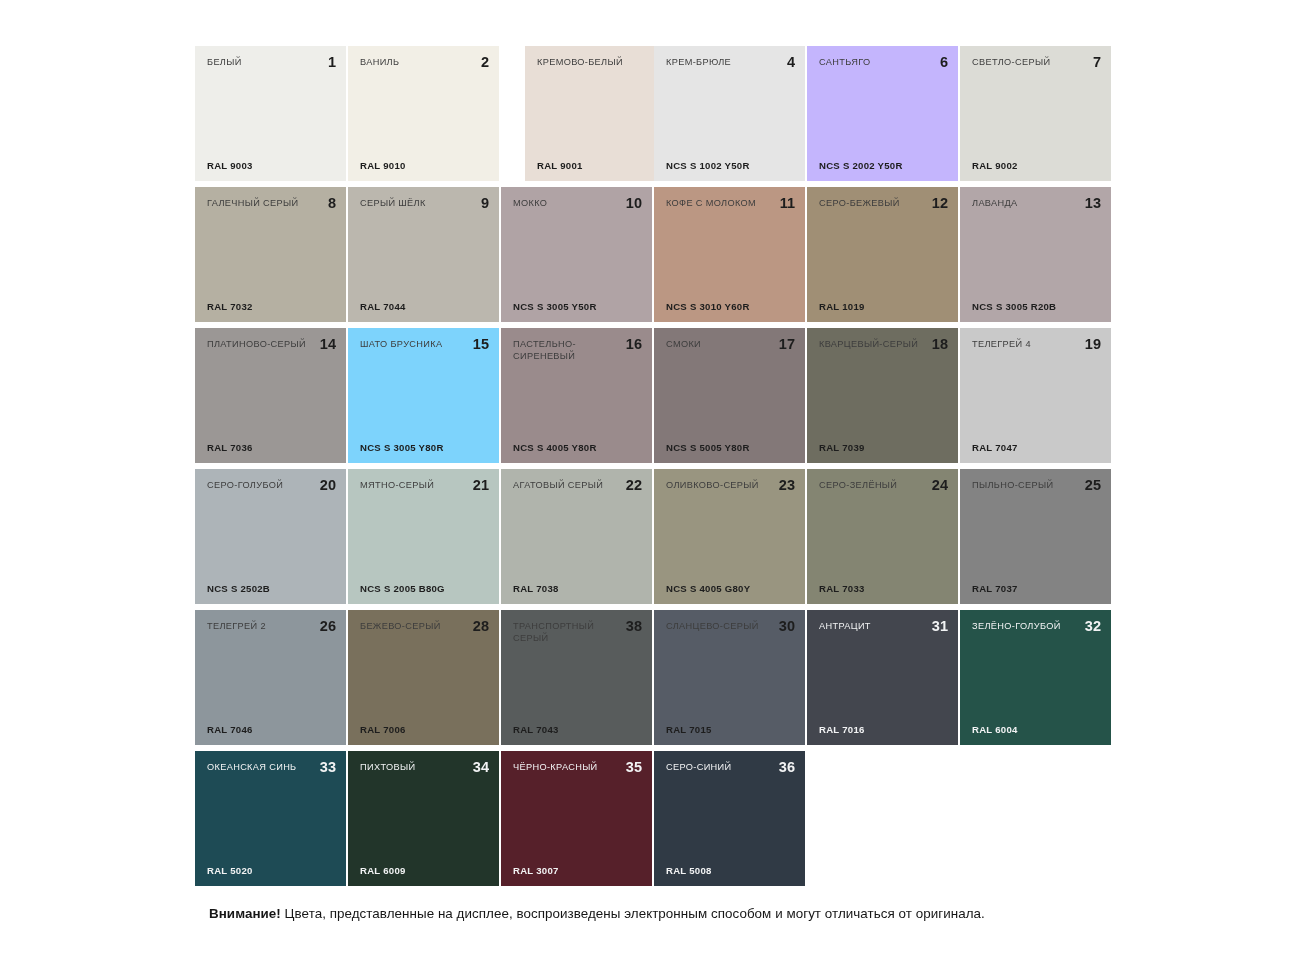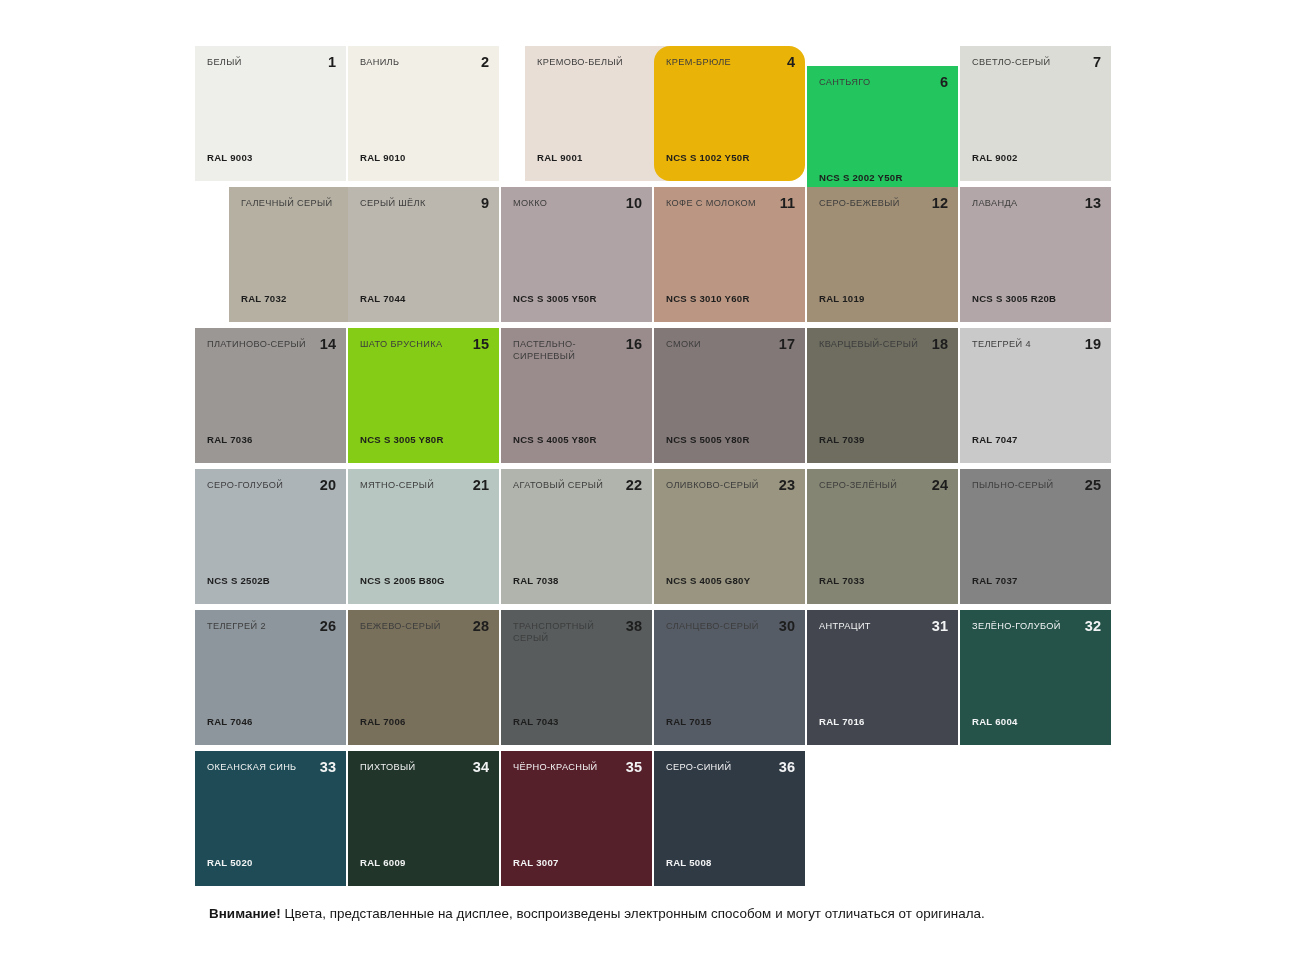--- a/index.html
+++ b/index.html
@@ -67,21 +67,21 @@
     line-height: 14px;
     font-weight: 700;
     color: #1d1d1d;
     flex: 0 0 auto;
     margin-top: -2px;
   }
 
   .swatch-code {
     position: absolute;
     left: 12px;
-    bottom: 18px;
+    bottom: 10px;
     font-size: 9.6px;
     letter-spacing: 0.25px;
     font-weight: 700;
     color: #1d1d1d;
     white-space: nowrap;
   }
 
   .swatch.on-dark .swatch-name,
   .swatch.on-dark .swatch-number,
   .swatch.on-dark .swatch-code {
@@ -127,42 +127,42 @@
         </div>
         <div class="swatch-code">RAL 9010</div>
       </div>
       <div class="swatch" style="background: rgb(232, 222, 214); margin-left: 24px;">
         <div class="swatch-head">
           <div class="swatch-name">КРЕМОВО-БЕЛЫЙ</div>
           <div class="swatch-number">3</div>
         </div>
         <div class="swatch-code">RAL 9001</div>
       </div>
-      <div class="swatch" style="background: #eab308; border-radius: 16px;">
+      <div class="swatch" style="background: #e5e5e5;">
         <div class="swatch-head">
           <div class="swatch-name">КРЕМ-БРЮЛЕ</div>
           <div class="swatch-number">4</div>
         </div>
         <div class="swatch-code">NCS S 1002 Y50R</div>
       </div>
-      <div class="swatch" style="background: #22c55e; margin-top: 20px;">
+      <div class="swatch" style="background: #c4b5fd;">
         <div class="swatch-head">
           <div class="swatch-name">САНТЬЯГО</div>
           <div class="swatch-number">6</div>
         </div>
         <div class="swatch-code">NCS S 2002 Y50R</div>
       </div>
       <div class="swatch" style="background: rgb(220, 220, 214);">
         <div class="swatch-head">
           <div class="swatch-name">СВЕТЛО-СЕРЫЙ</div>
           <div class="swatch-number">7</div>
         </div>
         <div class="swatch-code">RAL 9002</div>
       </div>
-      <div class="swatch" style="background: rgb(181, 176, 162); margin-left: 34px;">
+      <div class="swatch" style="background: rgb(181, 176, 162);">
         <div class="swatch-head">
           <div class="swatch-name">ГАЛЕЧНЫЙ СЕРЫЙ</div>
           <div class="swatch-number">8</div>
         </div>
         <div class="swatch-code">RAL 7032</div>
       </div>
       <div class="swatch" style="background: rgb(187, 183, 174);">
         <div class="swatch-head">
           <div class="swatch-name">СЕРЫЙ ШЁЛК</div>
           <div class="swatch-number">9</div>
@@ -197,21 +197,21 @@
         </div>
         <div class="swatch-code">NCS S 3005 R20B</div>
       </div>
       <div class="swatch" style="background: rgb(155, 151, 149);">
         <div class="swatch-head">
           <div class="swatch-name">ПЛАТИНОВО-СЕРЫЙ</div>
           <div class="swatch-number">14</div>
         </div>
         <div class="swatch-code">RAL 7036</div>
       </div>
-      <div class="swatch" style="background: #84cc16;">
+      <div class="swatch" style="background: #7dd3fc;">
         <div class="swatch-head">
           <div class="swatch-name">ШАТО БРУСНИКА</div>
           <div class="swatch-number">15</div>
         </div>
         <div class="swatch-code">NCS S 3005 Y80R</div>
       </div>
       <div class="swatch" style="background: rgb(154, 139, 140);">
         <div class="swatch-head">
           <div class="swatch-name">ПАСТЕЛЬНО-СИРЕНЕВЫЙ</div>
           <div class="swatch-number">16</div>

